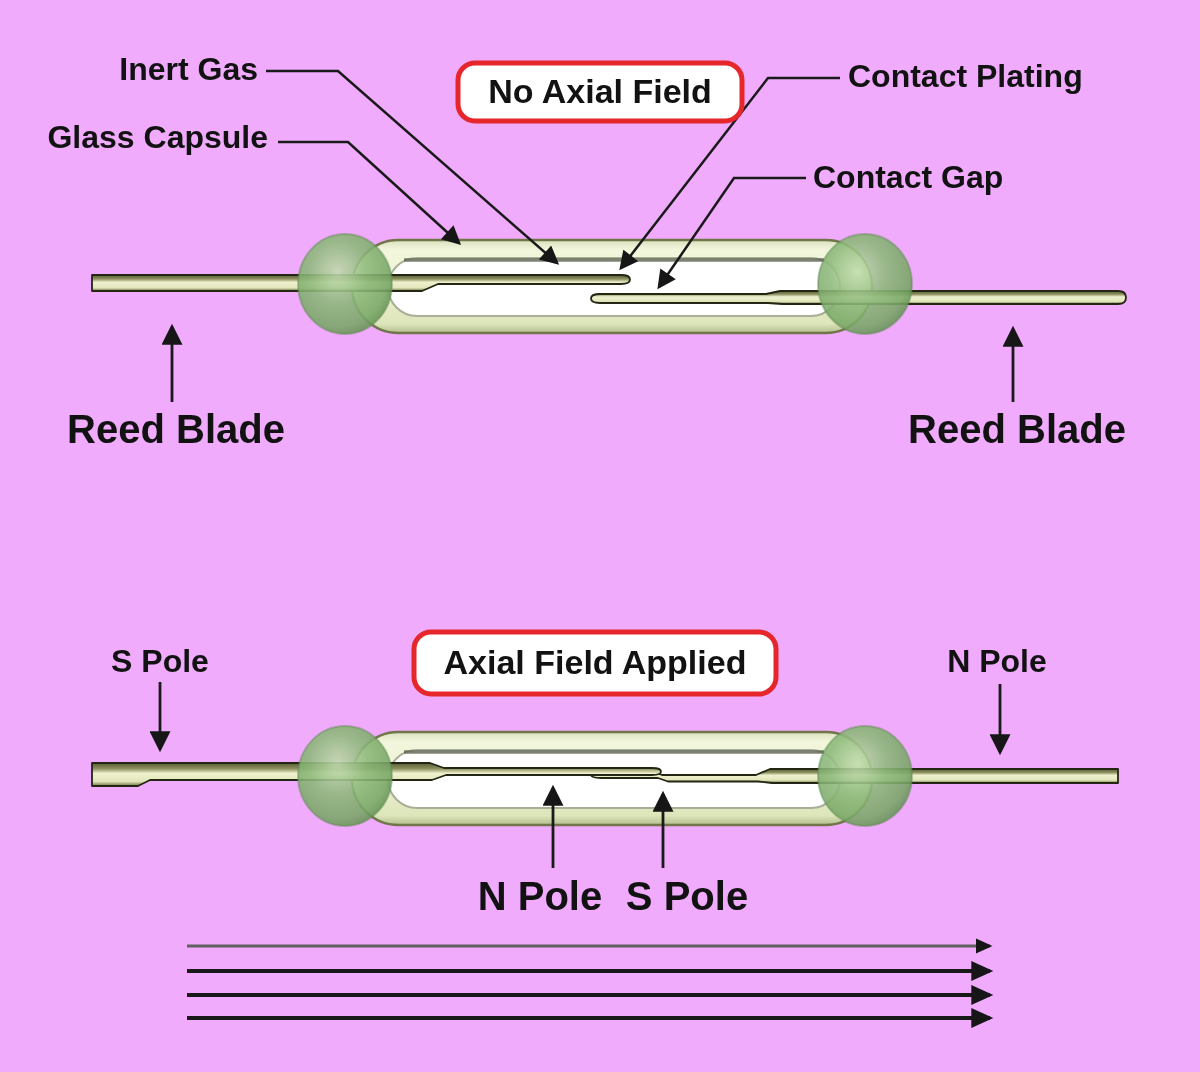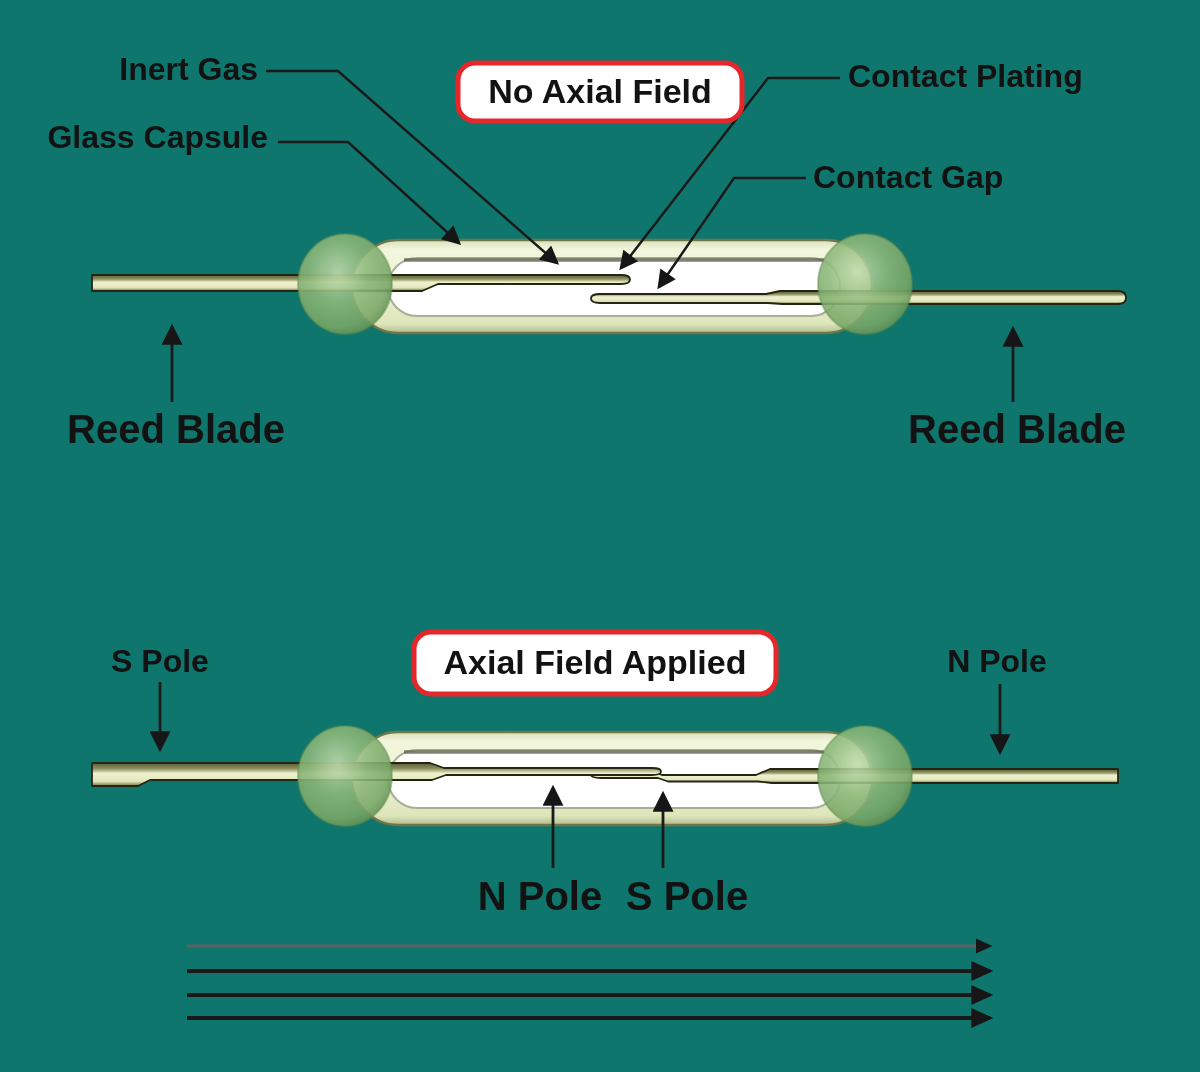--- a/index.html
+++ b/index.html
@@ -1,16 +1,16 @@
 <!DOCTYPE html>
 <html><head>
 <meta charset="utf-8">
 <style>
   html,body{margin:0;padding:0;background:#ffffff;}
-  .stage{position:relative;width:1200px;height:1072px;background:#0f766e;overflow:hidden;}
+  .stage{position:relative;width:1200px;height:1072px;background:#f0abfc;overflow:hidden;}
   svg{display:block;}
   .lbl{font:700 32px "Liberation Sans", sans-serif;fill:#121212;}
   .lbl-lg{font:700 40px "Liberation Sans", sans-serif;fill:#121212;}
   .title{font:700 34px "Liberation Sans", sans-serif;fill:#121212;}
   .title-box{fill:#ffffff;stroke:#e5272b;stroke-width:5;}
   .leader{fill:none;stroke:#1a1a1a;stroke-width:2.5;}
   .varrow{fill:none;stroke:#1a1a1a;stroke-width:2.8;}
   .metal{fill:url(#metalGrad);stroke:#232612;stroke-width:1.8;stroke-linejoin:round;}
   .bead{fill:url(#beadGrad);fill-opacity:0.88;stroke:#5d8a50;stroke-width:2;stroke-opacity:0.45;}
   .capsule{fill:url(#capsuleGrad);stroke:#70754a;stroke-width:2.5;}

